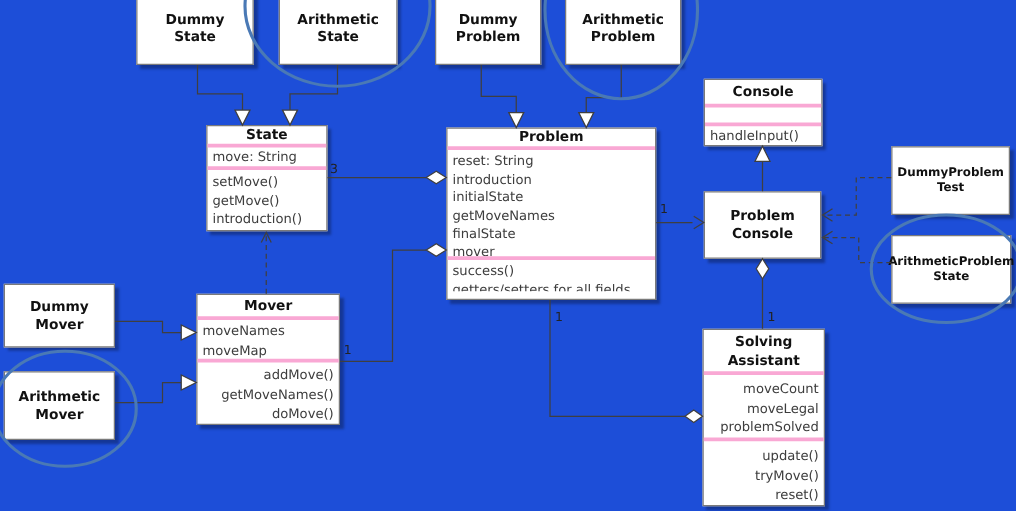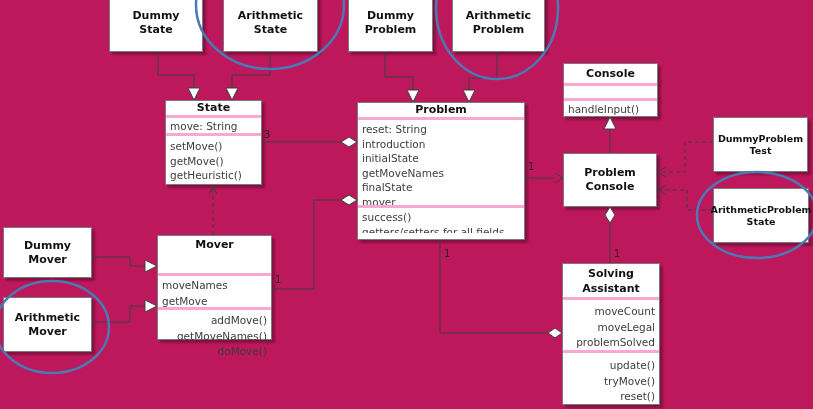--- a/index.html
+++ b/index.html
@@ -1,18 +1,18 @@
 <!DOCTYPE html>
 <html><head>
 <meta charset="utf-8">
 <style>
   html,body{margin:0;padding:0;background:#ffffff;}
   .stage{
     position:relative;width:813px;height:409px;overflow:hidden;
-    background:#be185d;font-family:"DejaVu Sans","Liberation Sans",sans-serif;
+    background:#1d4ed8;font-family:"DejaVu Sans","Liberation Sans",sans-serif;
   }
   .stage svg{position:absolute;left:0;top:0;pointer-events:none;}
   .box{
     position:absolute;background:#ffffff;border:1px solid #7a7a7a;
     box-shadow:3px 3px 2px rgba(0,0,0,0.30);box-sizing:border-box;
   }
   .plain{display:flex;align-items:center;justify-content:center;text-align:center;}
   .ptitle{
     font-weight:bold;color:#111;font-size:11px;line-height:14px;
     white-space:pre-line;text-align:center;
@@ -64,21 +64,21 @@
   </div>
 
   <div class="box" style="left:165px;top:100px;width:97px;height:85px">
     <div class="title" style="height:14px;line-height:14px">State</div>
     <div class="sec" style="height:18px">
       <div>move: String</div>
     </div>
     <div class="sec" style="height:52px;padding-top:3px">
       <div>setMove()</div>
       <div>getMove()</div>
-      <div>getHeuristic()</div>
+      <div>introduction()</div>
     </div>
   </div>
 
   <div class="box" style="left:357px;top:102px;width:168px;height:138px">
     <div class="title" style="height:14px;line-height:14px">Problem</div>
     <div class="sec" style="height:88px;padding-top:2px">
       <div>reset: String</div>
       <div>introduction</div>
       <div>initialState</div>
       <div>getMoveNames</div>
@@ -91,23 +91,23 @@
     </div>
   </div>
 
   <div class="box plain" style="left:563px;top:153px;width:94px;height:54px">
     <div class="ptitle">Problem
 Console</div>
   </div>
 
   <div class="box" style="left:157px;top:235px;width:115px;height:105px">
     <div class="title" style="height:17px;line-height:17px">Mover</div>
-    <div class="sec" style="height:34px;padding-top:1px;margin-top:20px;">
+    <div class="sec" style="height:34px;padding-top:1px;">
       <div style="line-height:16px">moveNames</div>
-      <div style="line-height:16px">getMove</div>
+      <div style="line-height:16px">moveMap</div>
     </div>
     <div class="sec mono-tight" style="height:52px;padding-top:3px">
       <div>addMove()</div>
       <div>getMoveNames()</div>
       <div>doMove()</div>
     </div>
   </div>
 
   <div class="box" style="left:562px;top:263px;width:98px;height:142px">
     <div class="title" style="height:33px">Solving

